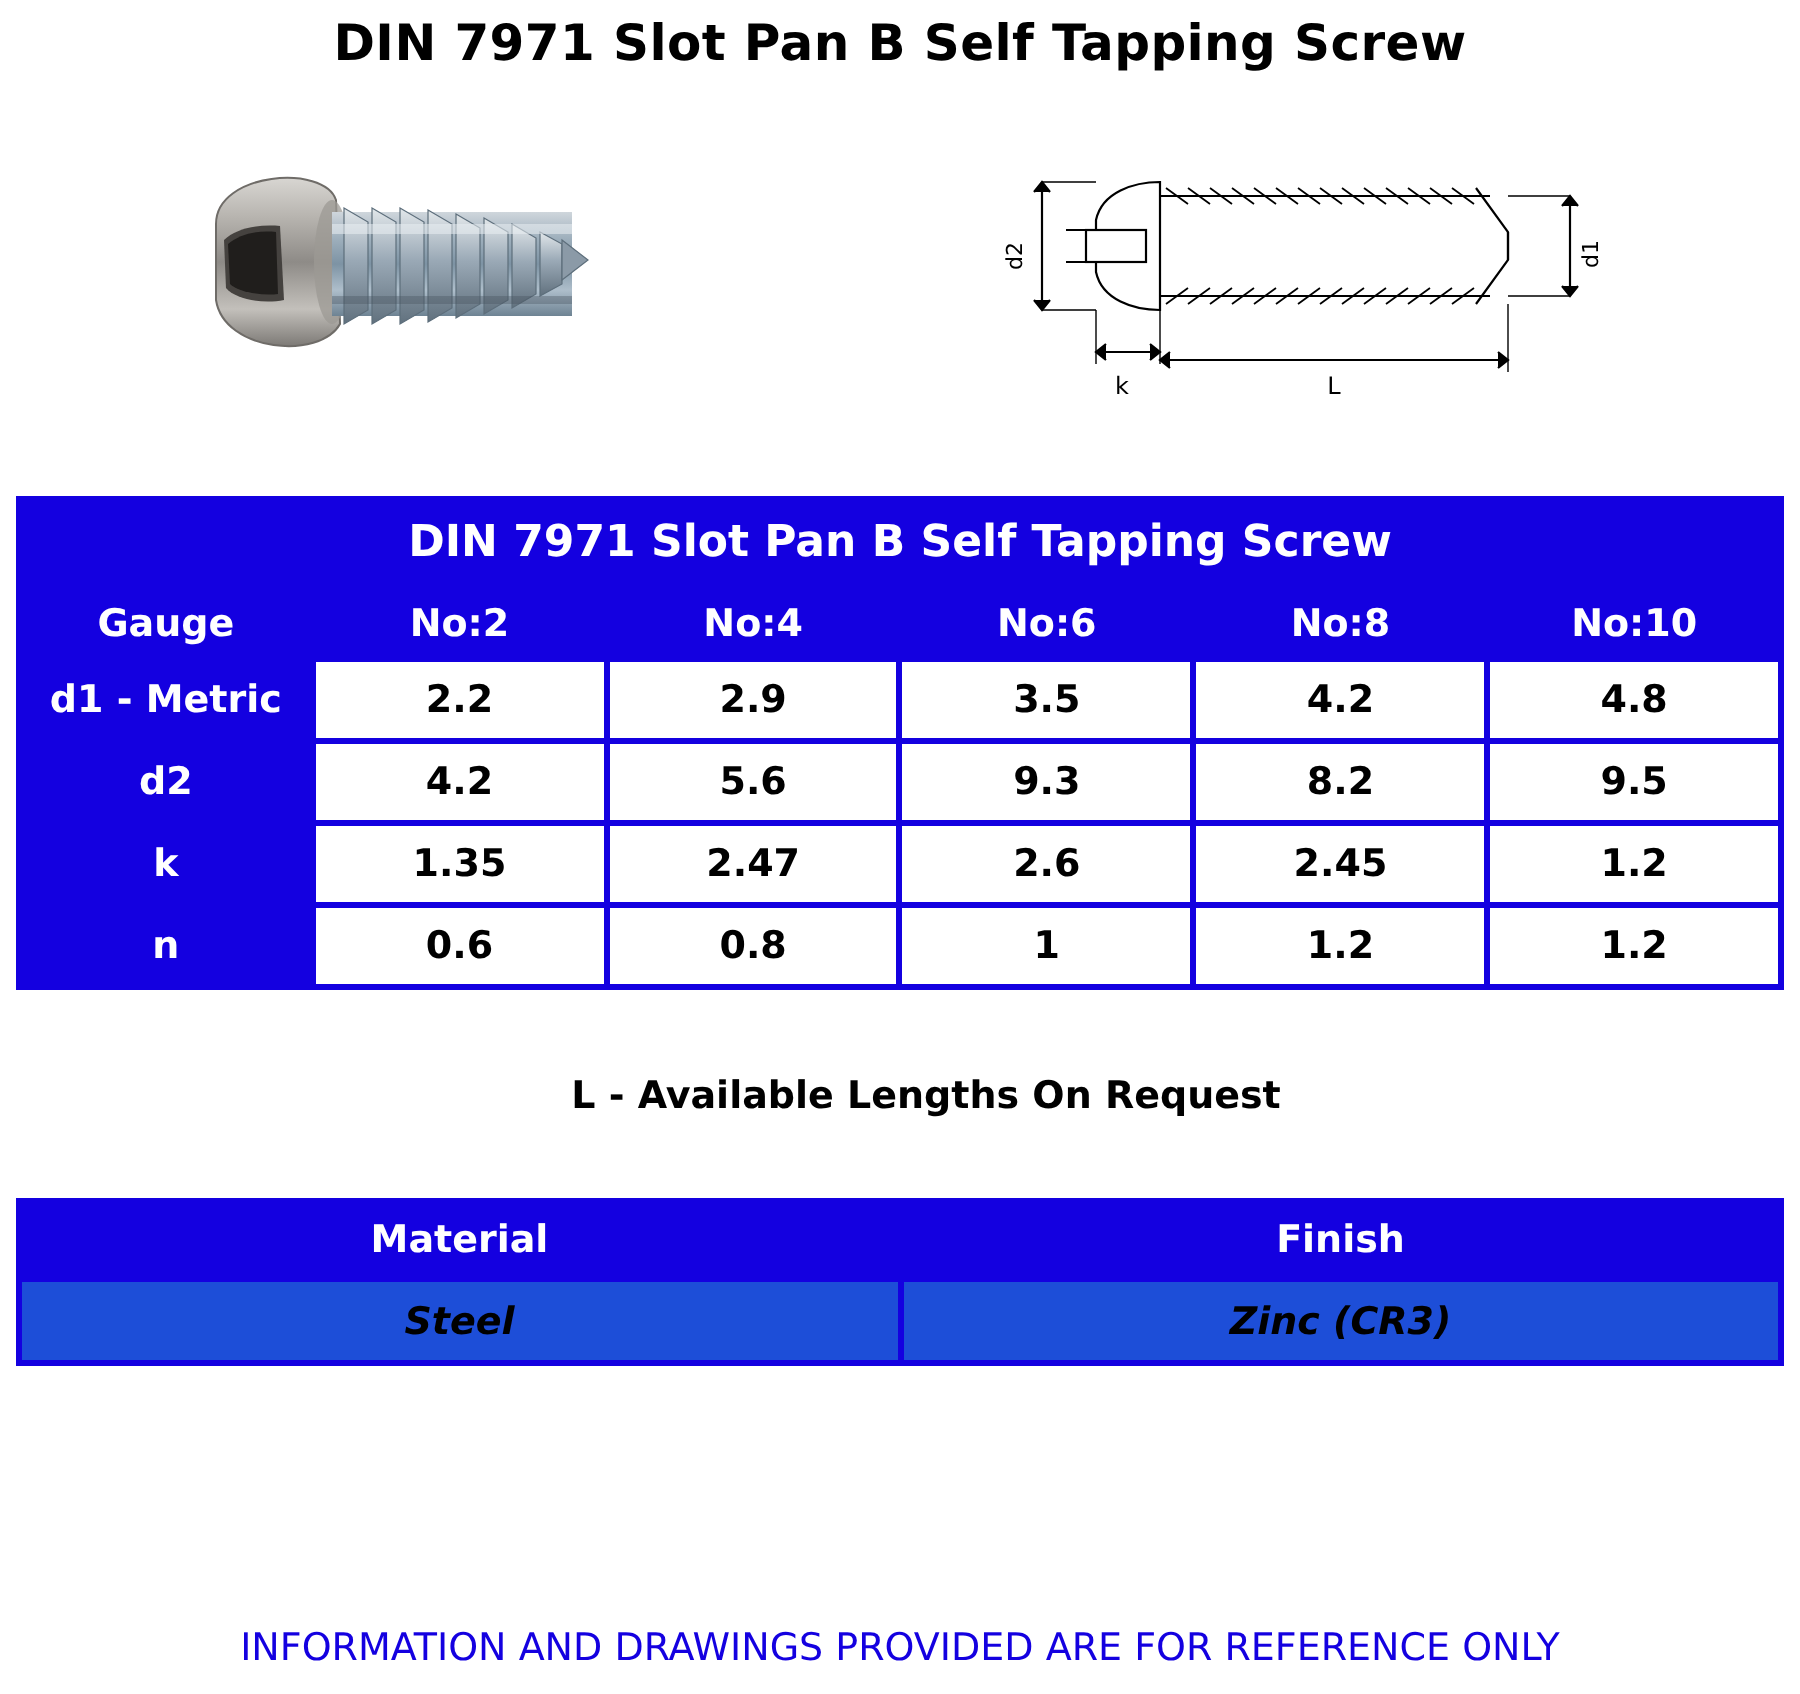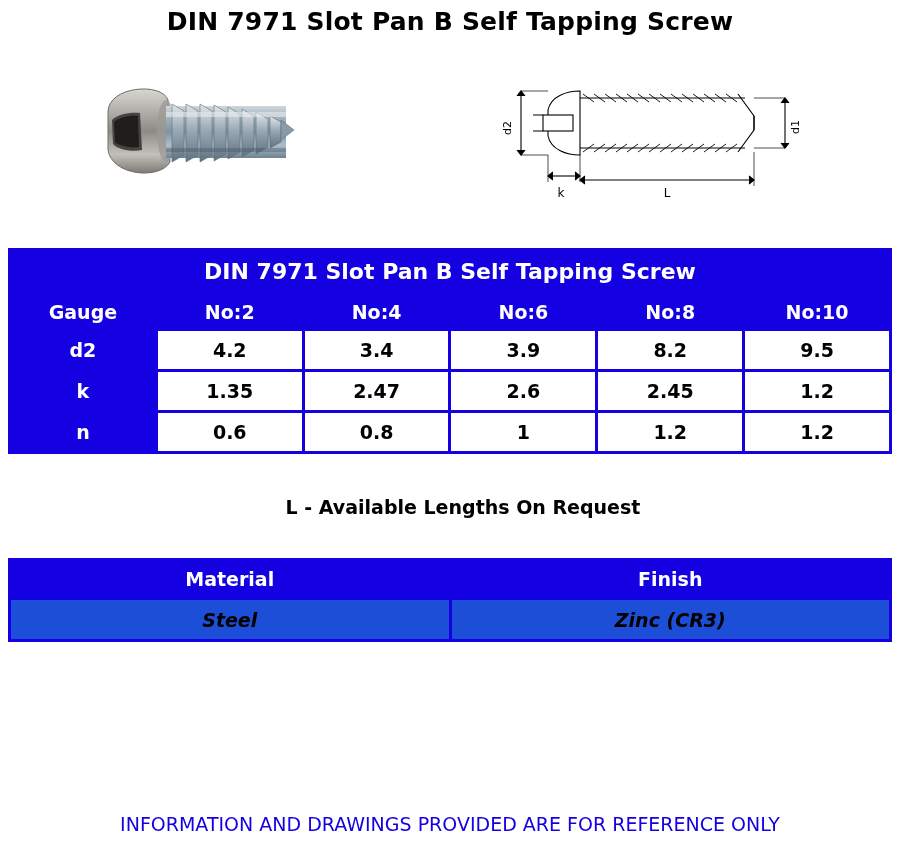--- a/index.html
+++ b/index.html
@@ -236,24 +236,32 @@
     </tr>
     <tr>
       <td class="hdr col-first">Gauge</td>
       <td class="hdr">No:2</td>
       <td class="hdr">No:4</td>
       <td class="hdr">No:6</td>
       <td class="hdr">No:8</td>
       <td class="hdr">No:10</td>
     </tr>
     <tr>
+      <td class="rowlabel col-first">d1 - Metric</td>
+      <td>2.2</td>
+      <td>2.9</td>
+      <td>3.5</td>
+      <td>4.2</td>
+      <td>4.8</td>
+    </tr>
+    <tr>
       <td class="rowlabel col-first">d2</td>
       <td>4.2</td>
-      <td>3.4</td>
-      <td>3.9</td>
+      <td>5.6</td>
+      <td>9.3</td>
       <td>8.2</td>
       <td>9.5</td>
     </tr>
     <tr>
       <td class="rowlabel col-first">k</td>
       <td>1.35</td>
       <td>2.47</td>
       <td>2.6</td>
       <td>2.45</td>
       <td>1.2</td>

